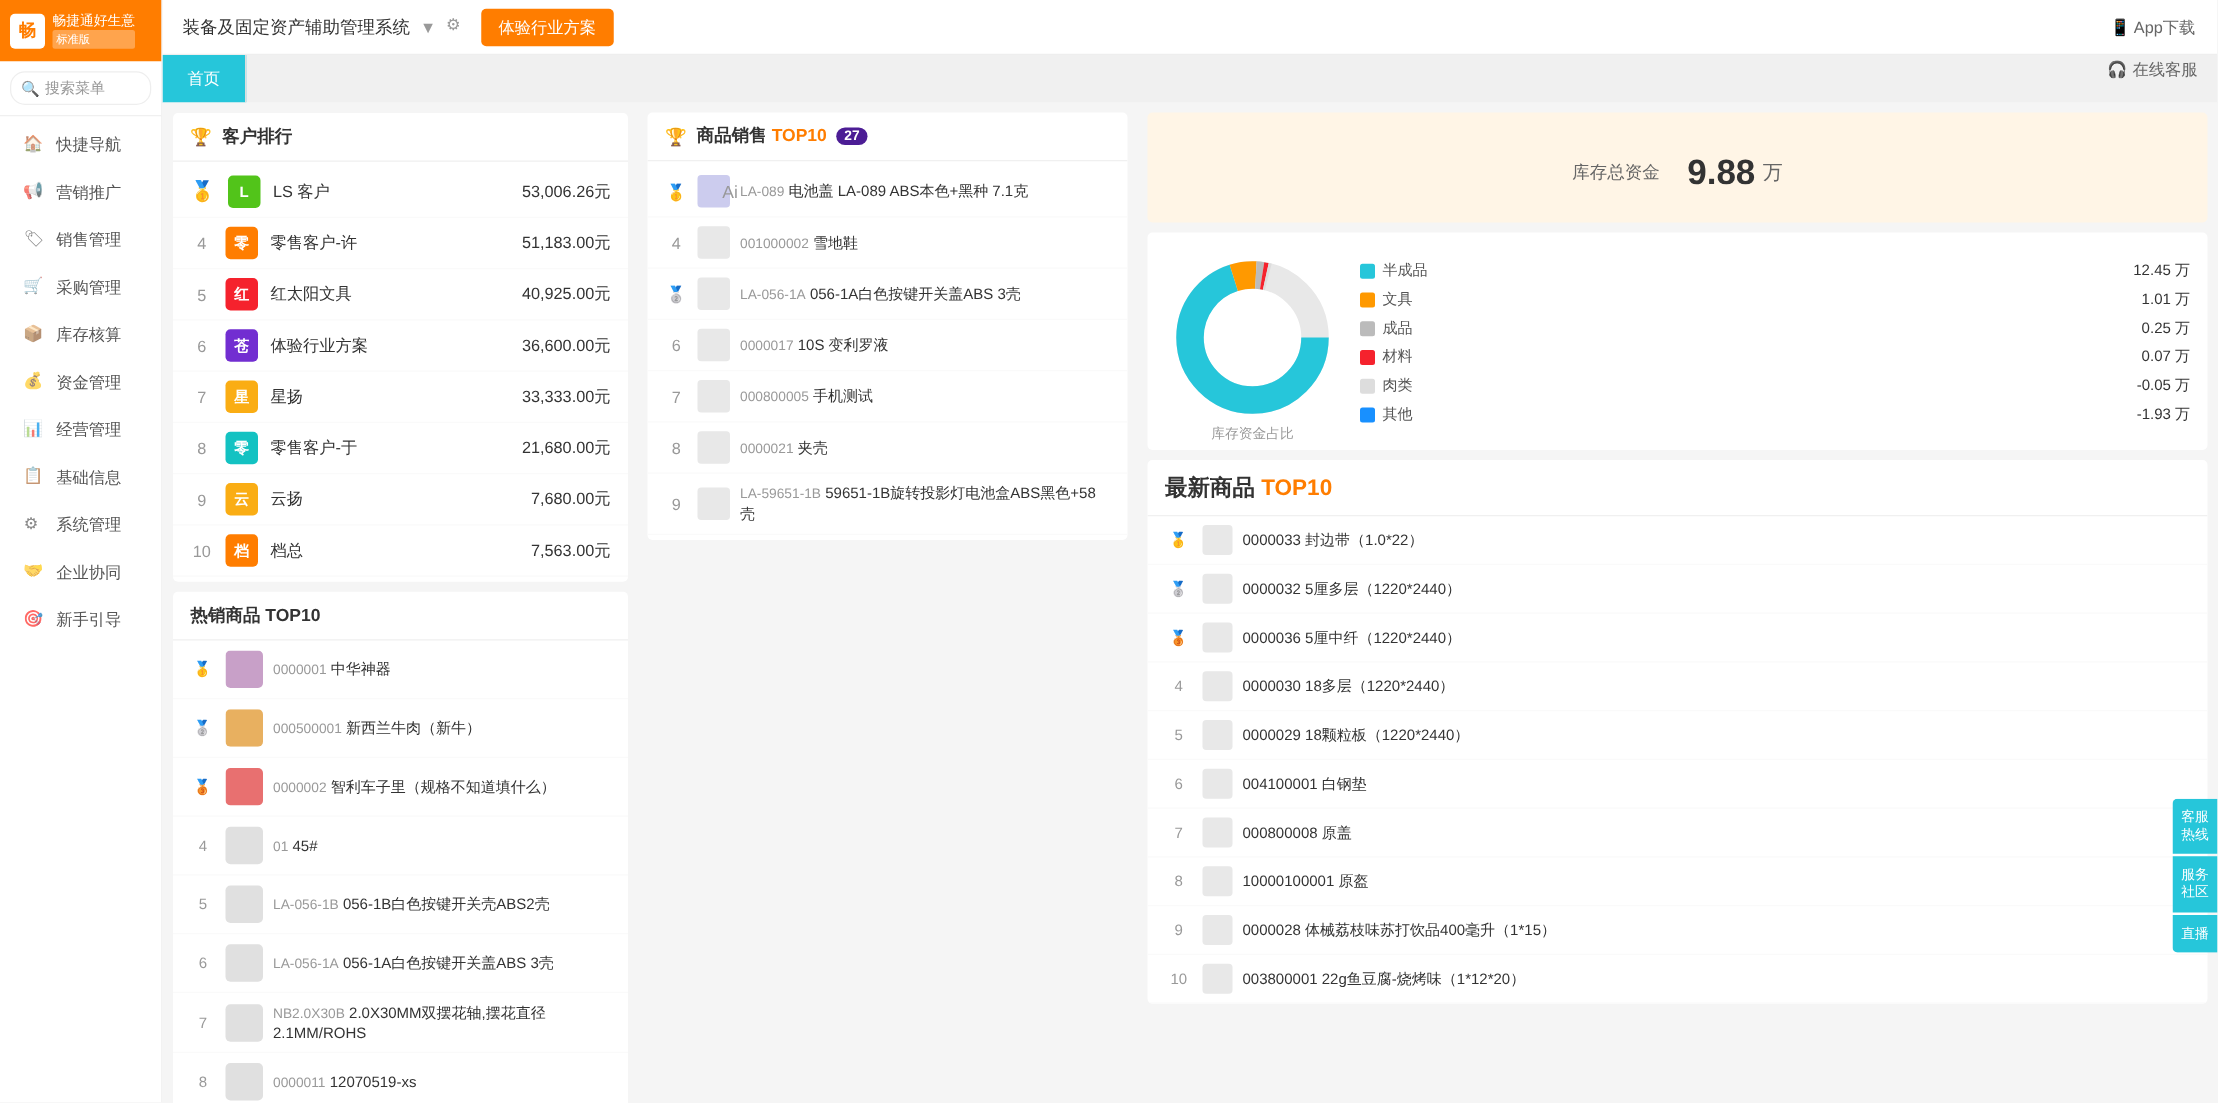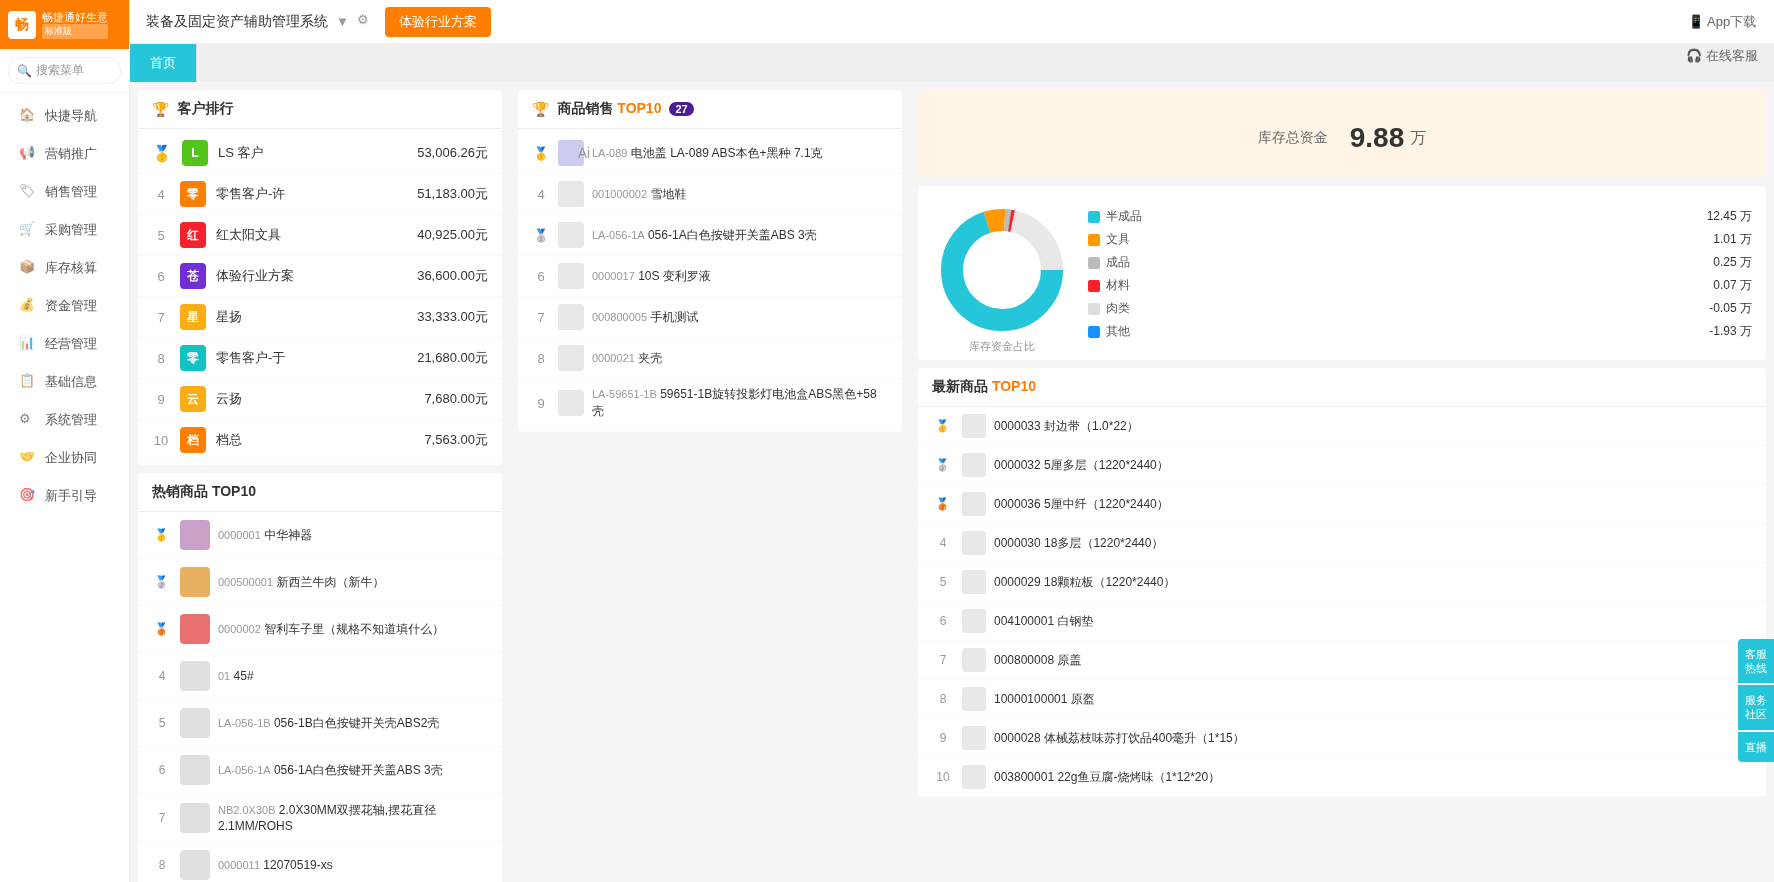--- a/index.html
+++ b/index.html
@@ -691,21 +691,21 @@
               <div class="legend-dot" style="background:#1890ff;"></div>
               <span class="legend-name">其他</span>
               <span class="legend-val">-1.93 万</span>
             </div>
           </div>
         </div>
       </div>
 
       <div class="card">
         <div class="card-header">
-          <span style="font-size:14px;font-weight:bold;color:#333;">
+          <span style="font-size:18px;font-weight:bold;color:#333;">
             最新商品 <span style="color:#ff7d00;">TOP10</span>
           </span>
         </div>
         <div>
           <div class="new-prod-item">
             <span class="new-rank">🥇</span>
             <div class="new-prod-img"></div>
             <div class="new-prod-info">
               <span>0000033</span>
               <span>封边带（1.0*22）</span>

